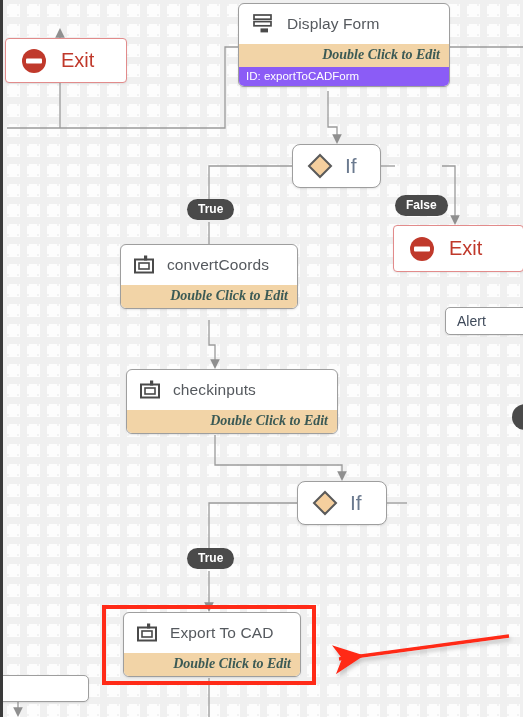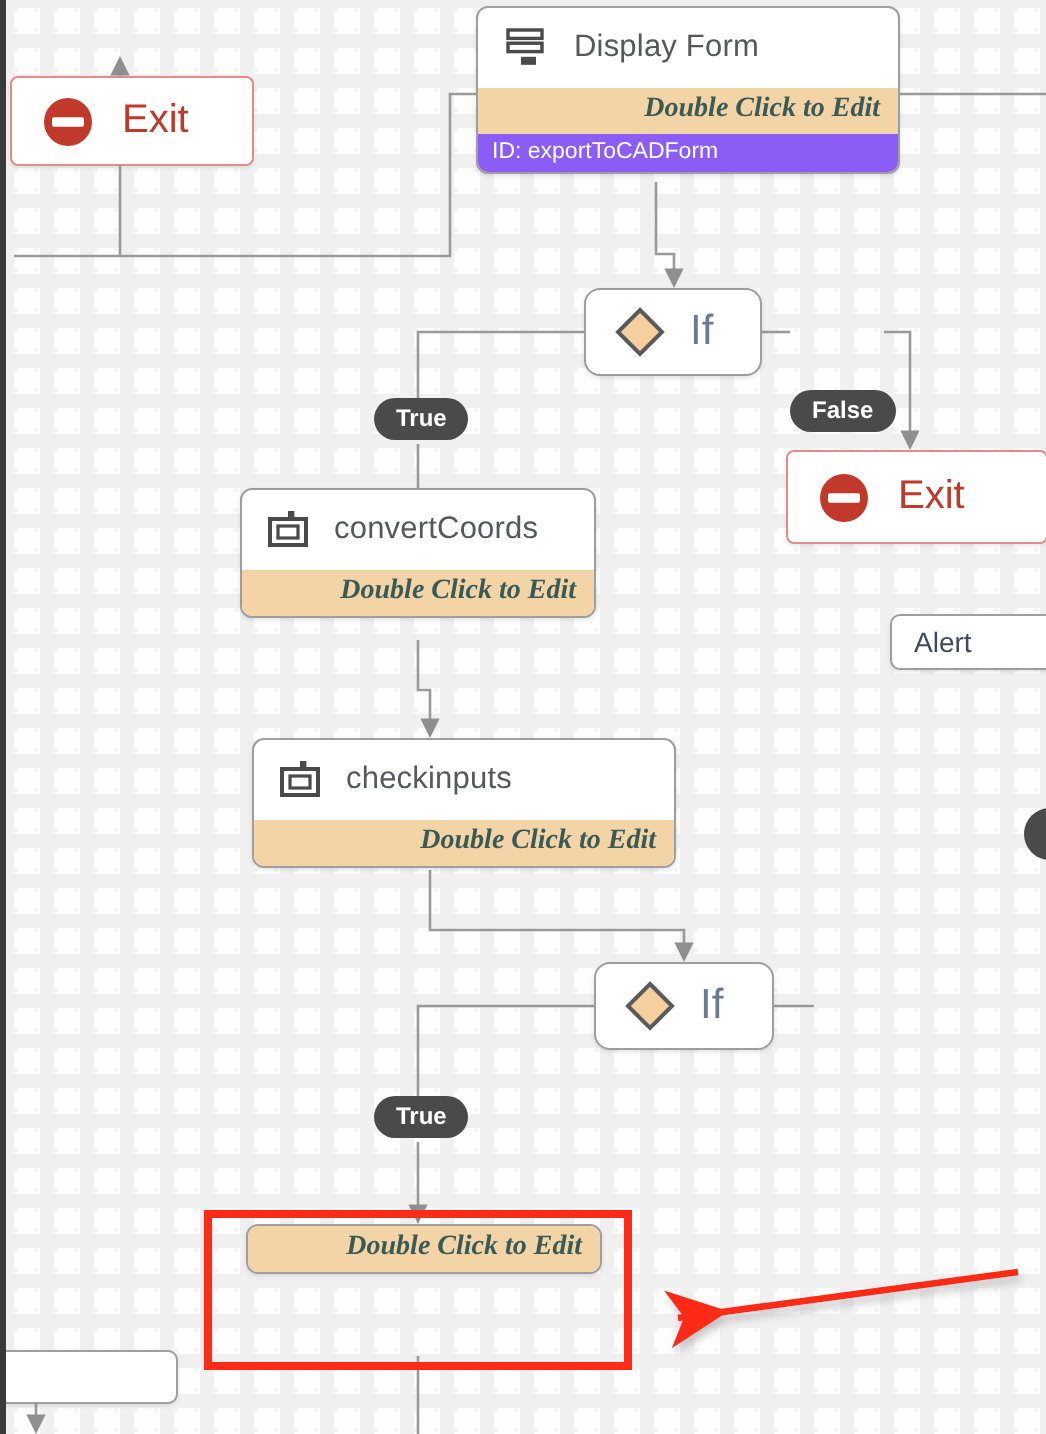--- a/index.html
+++ b/index.html
@@ -298,20 +298,28 @@
         <polygon points="13,2 24,13 13,24 2,13" fill="#f5cf9e" stroke="#5a5a5a" stroke-width="2"></polygon>
       </svg>
       <span class="if-label">If</span>
     </div>
 
     <div class="pill" style="left:184px; top:548px;">
       <span>True</span>
     </div>
 
     <div class="node" style="left:120px; top:612px; width:178px;">
+      <div class="node-body">
+        <svg class="icon-subflow" viewBox="0 0 22 22">
+          <rect x="11" y="1.5" width="3.2" height="5" fill="#4a4a4a"></rect>
+          <rect x="2" y="5.5" width="18" height="13" fill="none" stroke="#4a4a4a" stroke-width="2"></rect>
+          <rect x="6" y="9" width="10" height="6" fill="none" stroke="#4a4a4a" stroke-width="1.6"></rect>
+        </svg>
+        <span class="node-title">Export To CAD</span>
+      </div>
       <div class="node-footer">Double Click to Edit</div>
     </div>
 
     <div class="node-plain" style="left:-6px; top:675px; width:92px; height:27px;">
       <span></span>
     </div>
 
   </div>
 
   <div class="layer-annot">

